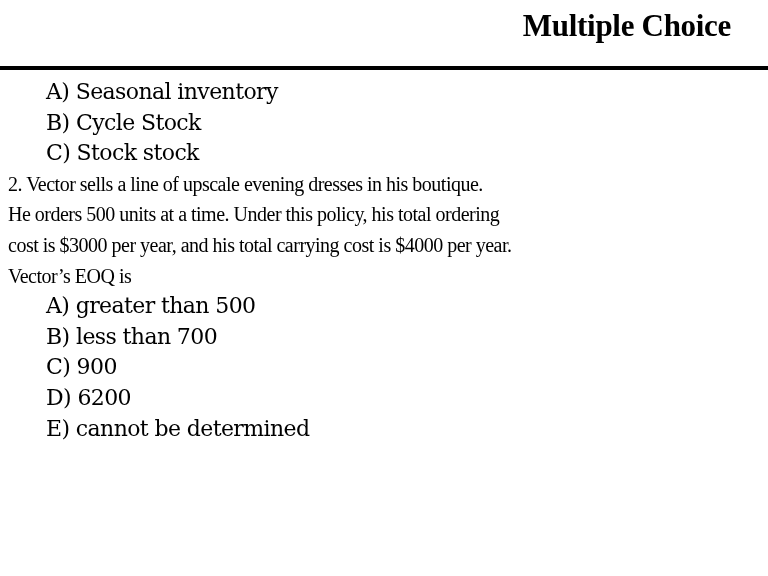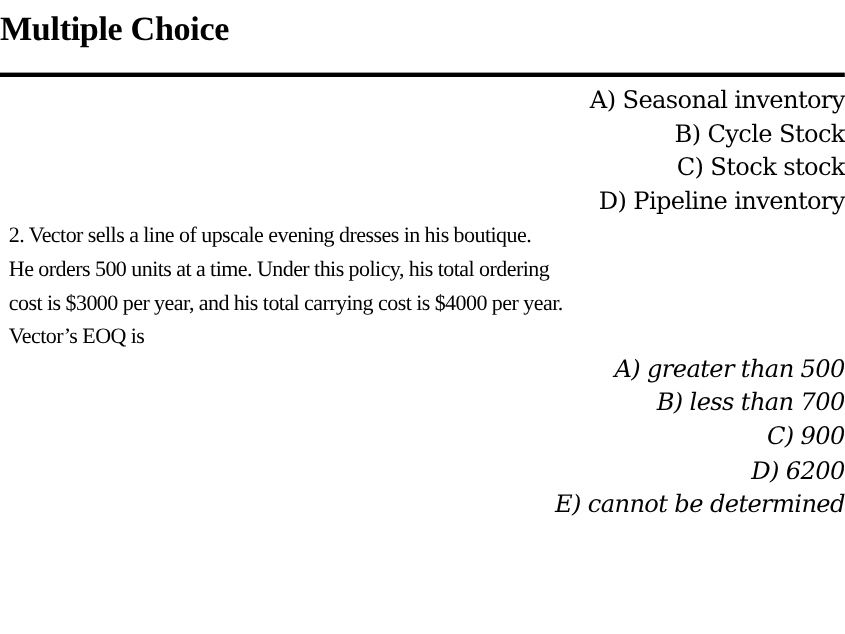--- a/index.html
+++ b/index.html
@@ -12,21 +12,21 @@
       height: 576px;
       overflow: hidden;
       position: relative;
       color: #000000;
     }
     .slide-title {
       position: absolute;
       top: 6px;
       left: 0;
       width: 731px;
-      text-align: left;
+      text-align: right;
       font-family: "Liberation Serif", serif;
       font-weight: bold;
       font-size: 31px;
       line-height: 40px;
       letter-spacing: -0.3px;
     }
     .divider {
       position: absolute;
       top: 66px;
       left: 0;
@@ -50,45 +50,42 @@
     }
     .q2 .question-text {
       font-family: "Liberation Serif", serif;
       font-size: 20px;
       letter-spacing: -0.5px;
     }
     .options {
       margin: 0;
       padding: 0;
       list-style: none;
-      text-align: right;
     }
     .option {
       padding-left: 38px;
       white-space: nowrap;
     }
     .q2 .option {
       font-size: 22px;
-      font-style: italic;
     }
   </style>
 </head>
 <body>
 
 <div>
   <div class="slide-title">Multiple Choice</div>
   <div class="divider"></div>
 
   <div class="content">
     <div class="question q1">
       <ul class="options">
         <li class="option">A) Seasonal inventory</li>
         <li class="option">B) Cycle Stock</li>
         <li class="option">C) Stock stock</li>
-        <li class="option">D) Pipeline inventory</li>
       </ul>
     </div>
 
     <div class="question q2">
       <p class="question-text">2. Vector sells a line of upscale evening dresses in his boutique.
 He orders 500 units at a time. Under this policy, his total ordering
 cost is $3000 per year, and his total carrying cost is $4000 per year.
 Vector’s EOQ is</p>
       <ul class="options">
         <li class="option">A) greater than 500</li>

